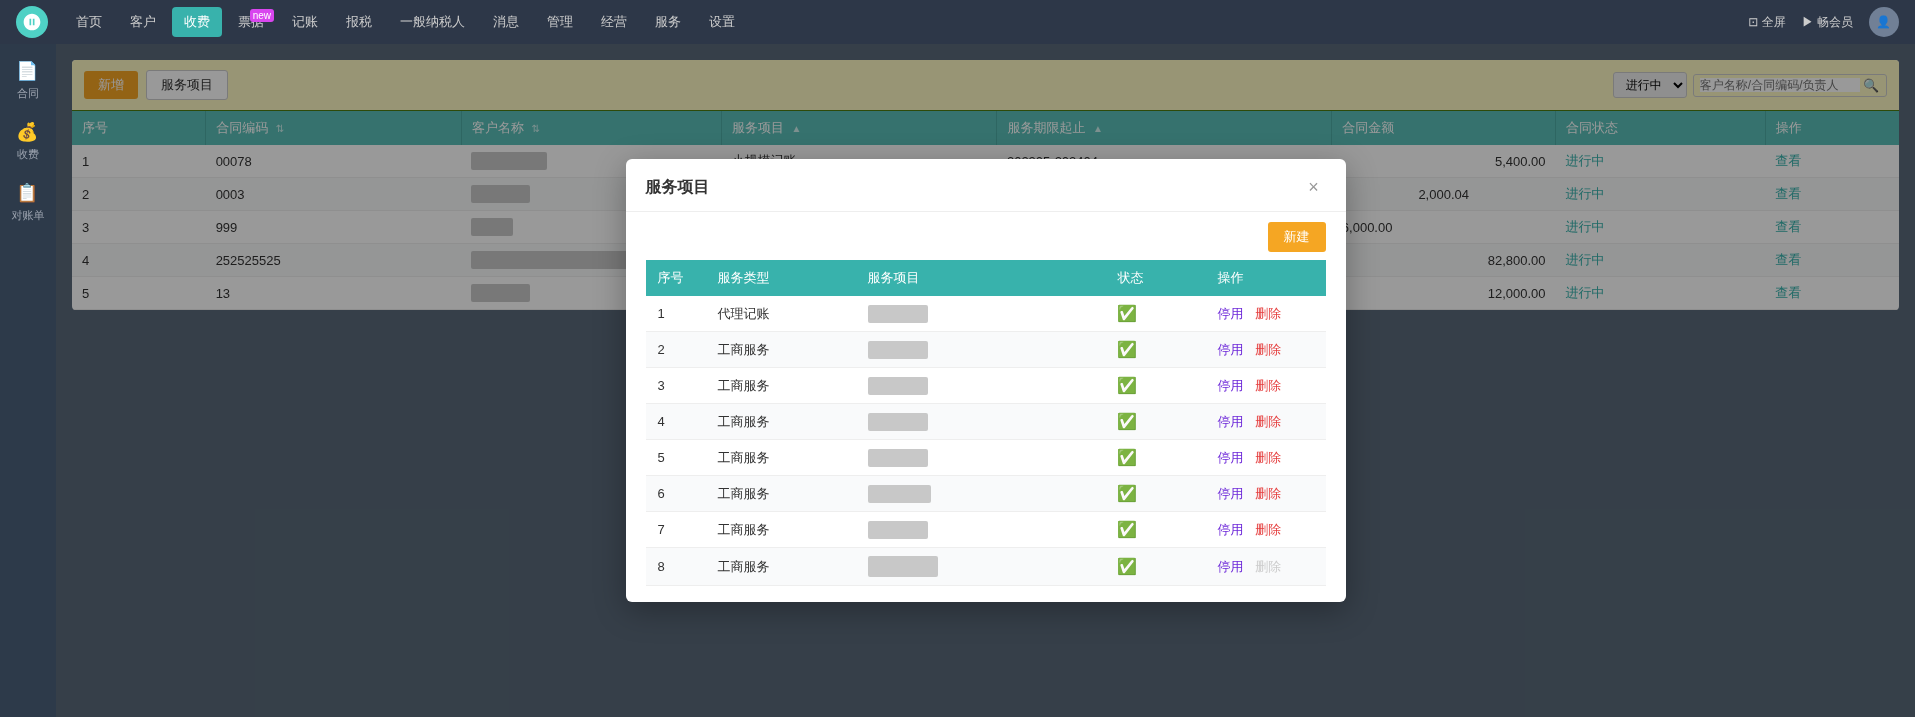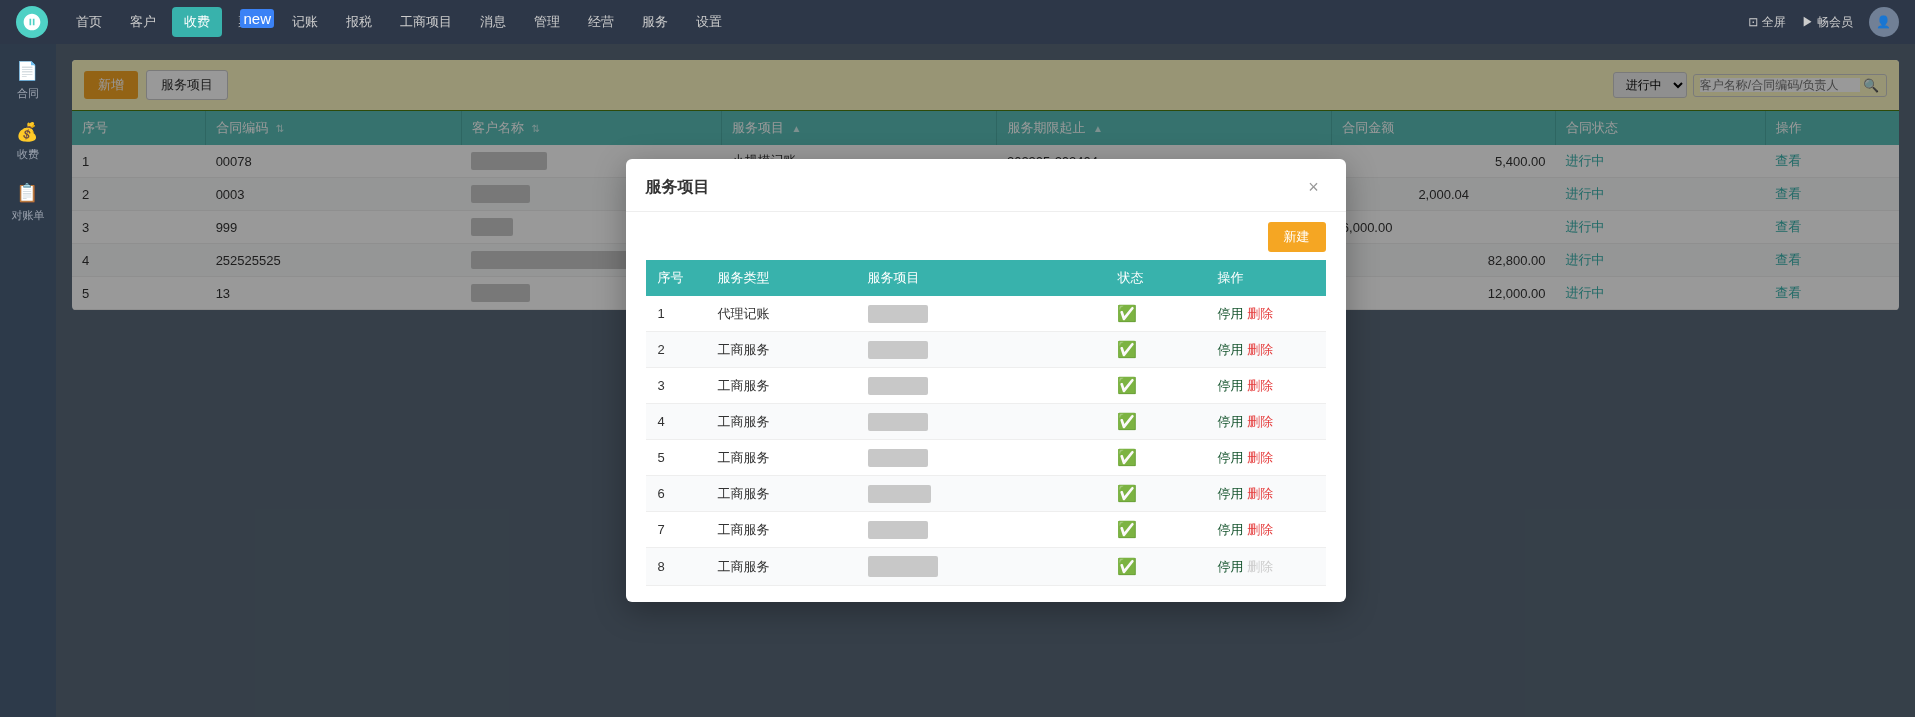--- a/index.html
+++ b/index.html
@@ -11,21 +11,21 @@
     }
     .top-nav .logo {
       width: 32px; height: 32px; margin-right: 12px; background: #4fd1c5; border-radius: 50%; display: flex; align-items: center; justify-content: center;
     }
     .top-nav .logo svg { width: 20px; height: 20px; }
     .nav-item {
       color: #ccc; padding: 6px 12px; cursor: pointer; border-radius: 4px; font-size: 13px; position: relative;
     }
     .nav-item.active { background: #38b2ac; color: #fff; }
     .nav-item .badge {
-      position: absolute; top: 2px; right: 2px; background: #3b82f6; color: #fff; font-size: 15px; padding: 1px 3px; border-radius: 3px;
+      position: absolute; top: 2px; right: 2px; background: #d946ef; color: #fff; font-size: 10px; padding: 1px 3px; border-radius: 3px;
     }
     .top-nav-right {
       margin-left: auto; display: flex; align-items: center; gap: 16px; color: #ccc; font-size: 12px;
     }
     .top-nav-right span { cursor: pointer; text-align: right; }
     .avatar { width: 30px; height: 30px; background: #718096; border-radius: 50%; display: flex; align-items: center; justify-content: center; color: #fff; cursor: pointer; }
 
     
     .layout { display: flex; height: calc(717px - 44px); }
     .sidebar {
@@ -106,21 +106,21 @@
     
     .service-table { width: 100%; border-collapse: collapse; }
     .service-table th {
       background: #38b2ac; color: #fff; padding: 9px 12px; text-align: left; font-weight: normal; font-size: 13px;
     }
     .service-table td {
       padding: 8px 12px; border-bottom: 1px solid #eee; font-size: 13px; color: #333;
     }
     .service-table tr:nth-child(even) td { background: #f9fafb; }
     .check-icon { color: #38b2ac; font-size: 16px; }
-    .action-stop { color: #14532d; cursor: pointer; }
+    .action-stop { color: #6d28d9; cursor: pointer; margin-right: 8px; }
     .action-delete { color: #e53e3e; cursor: pointer; }
     .action-delete-disabled { color: #ccc; cursor: not-allowed; }
 
     
     .modal-body::-webkit-scrollbar { width: 8px; }
     .modal-body::-webkit-scrollbar-track { background: #f1f1f1; }
     .modal-body::-webkit-scrollbar-thumb { background: #bbb; border-radius: 4px; }
   </style>
 </head>
 <body>
@@ -133,21 +133,21 @@
   </div>
   <div class="nav-item">首页</div>
   <div class="nav-item">客户</div>
   <div class="nav-item active">收费</div>
   <div class="nav-item" style="position:relative;">
     <span>票据</span>
     <span class="badge">new</span>
   </div>
   <div class="nav-item">记账</div>
   <div class="nav-item">报税</div>
-  <div class="nav-item">工商项目</div>
+  <div class="nav-item">一般纳税人</div>
   <div class="nav-item">消息</div>
   <div class="nav-item">管理</div>
   <div class="nav-item">经营</div>
   <div class="nav-item">服务</div>
   <div class="nav-item">设置</div>
   <div class="top-nav-right">
     <span>⊡ <span>全屏</span></span>
     <span>▶ <span>畅会员</span></span>
     <div class="avatar">👤</div>
   </div>

